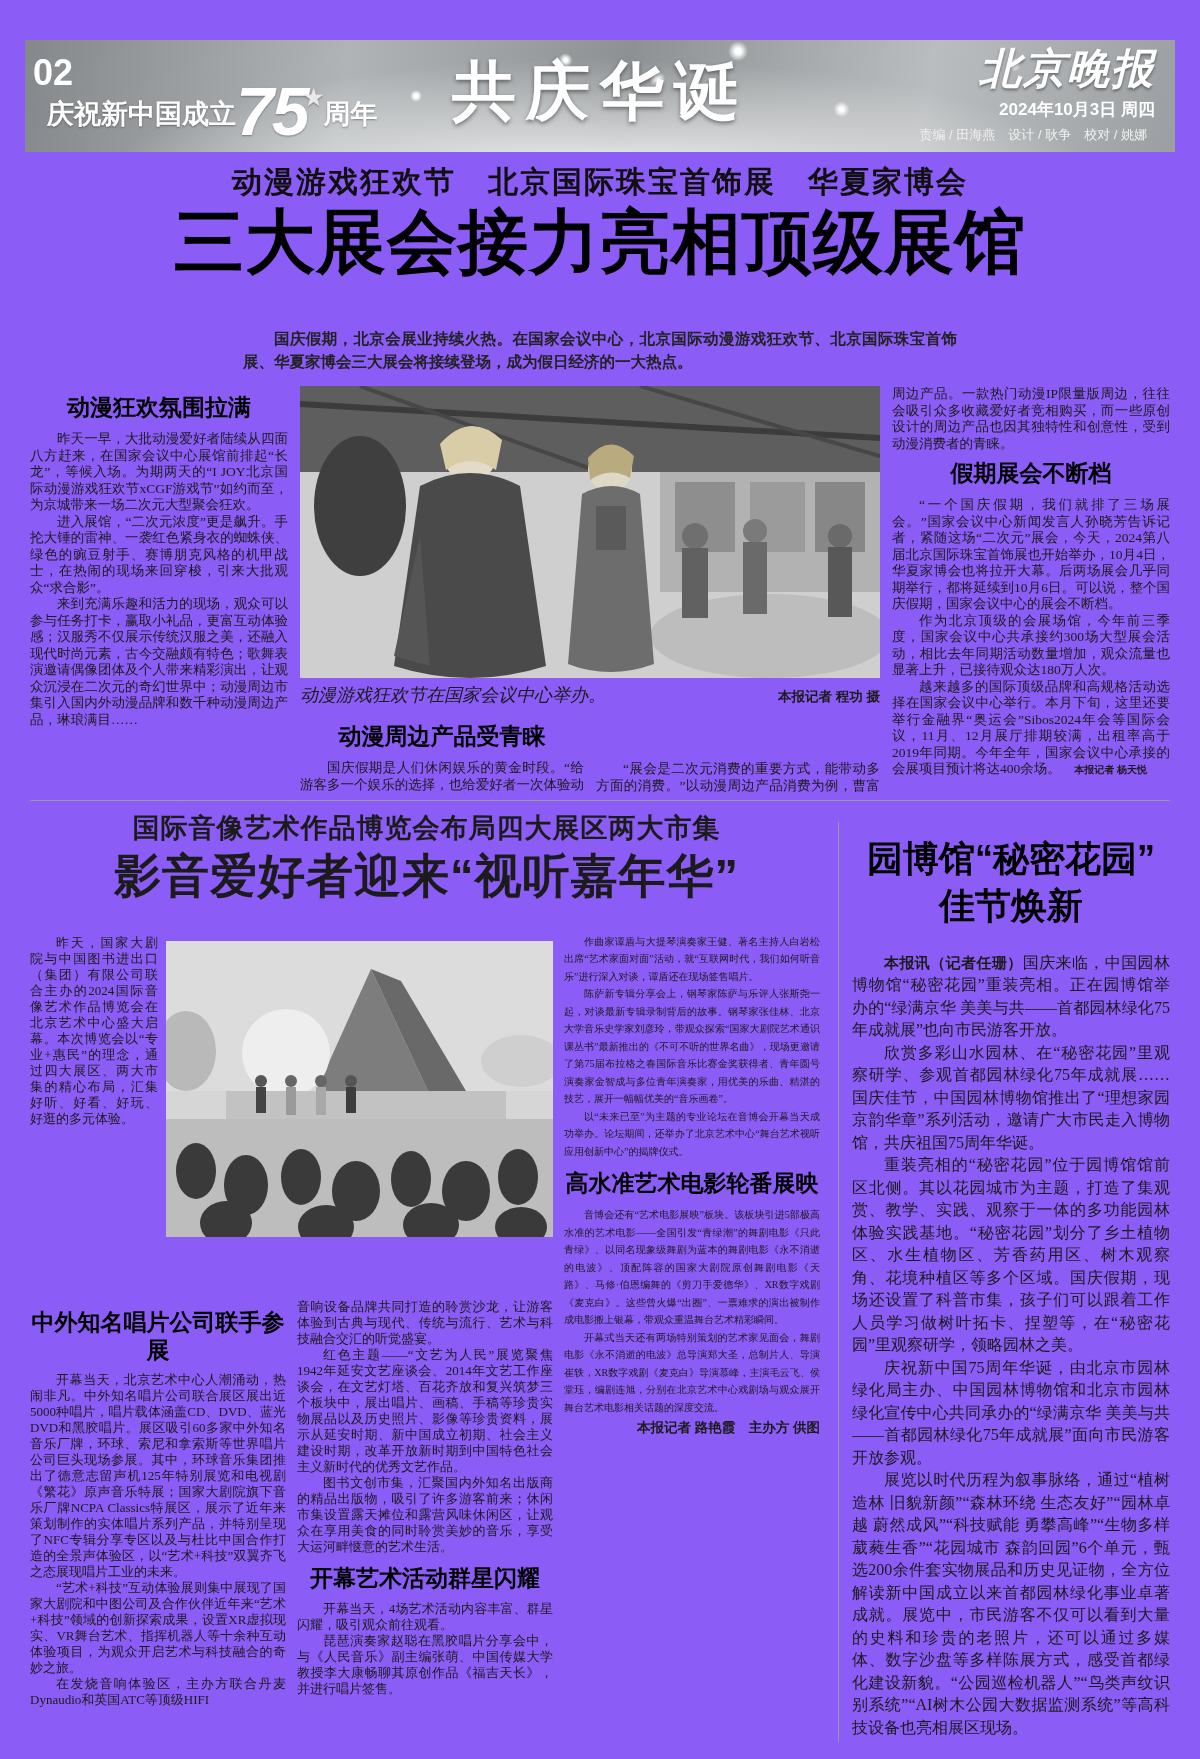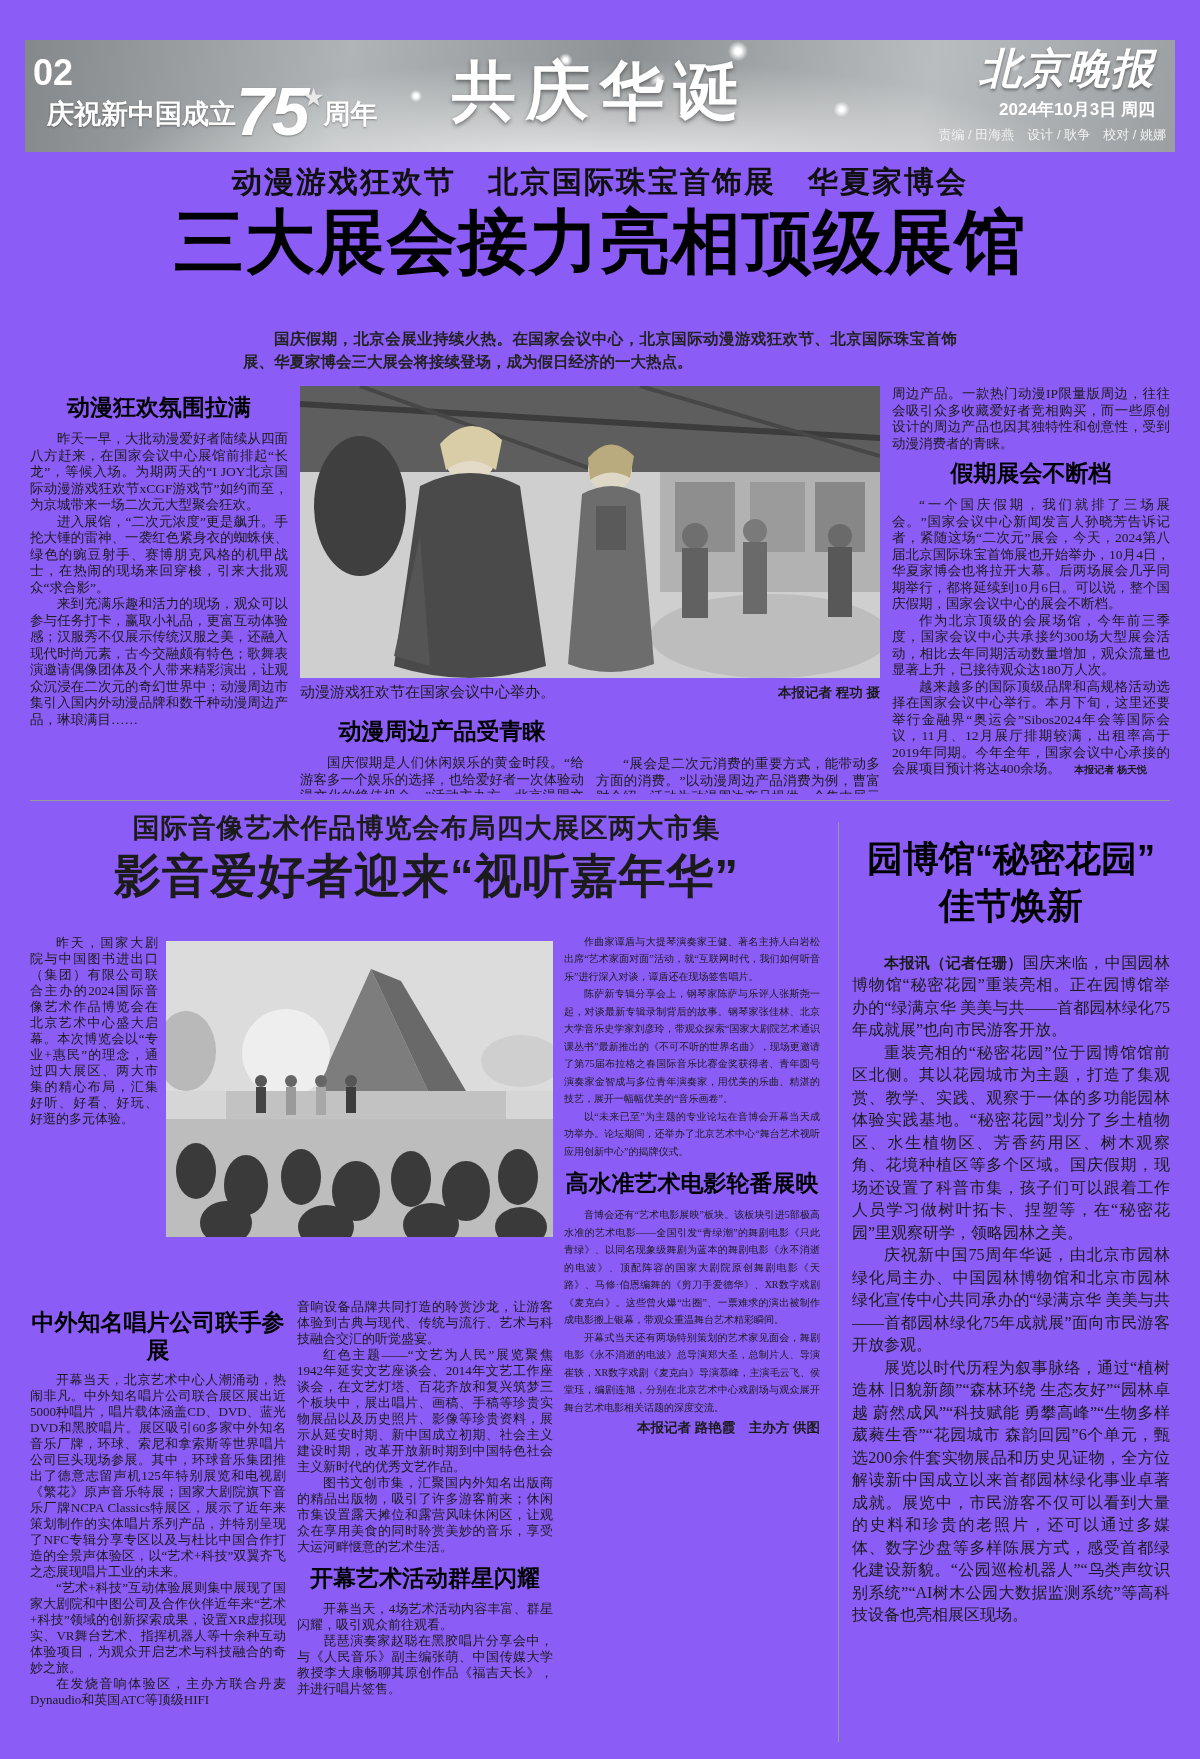--- a/index.html
+++ b/index.html
@@ -20,38 +20,38 @@
   .anniv{position:absolute;left:22px;bottom:2px;font:700 27px "Liberation Sans",sans-serif;
          text-shadow:0 1px 2px rgba(0,0,0,.35);white-space:nowrap;}
   .anniv .n75{font-size:68px;font-style:italic;vertical-align:-12px;letter-spacing:-2px;}
   .anniv .star{font-size:22px;vertical-align:18px;color:#e9e9e9;margin-left:-4px;}
   .btitle{position:absolute;left:50%;top:46%;transform:translate(-50%,-50%);
           font:900 64px/1 "Liberation Serif",serif;letter-spacing:10px;white-space:nowrap;
           text-shadow:0 2px 4px rgba(0,0,0,.45);}
   .masthead{position:absolute;right:20px;top:8px;font:italic 900 42px/1 "Liberation Serif",serif;
             letter-spacing:2px;text-shadow:0 2px 3px rgba(0,0,0,.4);}
   .bdate{position:absolute;right:20px;top:58px;font:700 17px "Liberation Sans",sans-serif;}
-  .bcredits{position:absolute;right:9px;top:86px;font:400 13px "Liberation Sans",sans-serif;color:#f1f1f1;text-align:center;}
+  .bcredits{position:absolute;right:28px;top:86px;font:400 13px "Liberation Sans",sans-serif;color:#f1f1f1;text-align:center;}
   
   .kicker{ text-align:center;font:700 30px/1.3 "Liberation Sans",sans-serif;color:#101010;letter-spacing:2px;}
   .headline1{text-align:center;font:900 70px/1.08 "Liberation Sans",sans-serif;color:#000;letter-spacing:1px;margin-top:4px;}
   .deck{width:714px;margin:12px auto 0;font:700 15.5px/23px "Liberation Serif",serif;color:#222;
         text-align:justify;text-indent:2em;}
   h3.sec{text-align:center;font:700 23px/1.2 "Liberation Sans",sans-serif;color:#000;margin:8px 0 9px;}
   p.b{font-size:13.5px;line-height:16.5px;text-align:justify;text-indent:2em;margin:0;}
   p.b.cont{text-indent:0;}
   .byl{font-family:"Liberation Sans",sans-serif;font-weight:700;font-size:10px;}
   .byline-line{text-align:right;font:700 13.5px/20px "Liberation Sans",sans-serif;margin-top:2px;}
   
   .a1{position:absolute;left:30px;top:162px;width:1140px;height:632px;overflow:hidden;}
   .cols1{display:flex;gap:12px;margin-top:13px;}
   .colL{width:258px;} .colC{width:580px;} .colR{width:278px;}
   .photo1{width:580px;height:292px;background:#bbb;overflow:hidden;}
   .cap1{display:flex;justify-content:space-between;align-items:baseline;margin:5px 0 8px;}
-  .capTxt{font-size:15px;}
+  .capTxt{font-style:italic;font-size:18px;}
   .capCredit{font:700 13.5px "Liberation Sans",sans-serif;}
   .subcols{display:flex;gap:12px;}
   .subA,.subB{width:284px;}
   .subB{padding-top:46px;}
   
   .hr1{position:absolute;left:30px;top:800px;width:1140px;border-top:1px solid #9a9a9a;}
   .vdiv{position:absolute;left:838px;top:822px;height:920px;border-left:1px solid #9a9a9a;}
   
   .a2{position:absolute;left:30px;top:812px;width:793px;height:938px;overflow:hidden;}
   .kicker2{text-align:center;font:700 27px/1.25 "Liberation Sans",sans-serif;letter-spacing:1px;}
@@ -236,18 +236,19 @@
       </div>
     </div>
   </section>
 
   <aside class="a3">
     <h2>
       <span>园博馆“秘密花园”</span><br>
       <span>佳节焕新</span>
     </h2>
     <p class="lead"><b>本报讯（记者任珊）</b><span>国庆来临，中国园林博物馆“秘密花园”重装亮相。正在园博馆举办的“绿满京华 美美与共——首都园林绿化75年成就展”也向市民游客开放。</span></p>
+    <p>欣赏多彩山水园林、在“秘密花园”里观察研学、参观首都园林绿化75年成就展……国庆佳节，中国园林博物馆推出了“理想家园 京韵华章”系列活动，邀请广大市民走入博物馆，共庆祖国75周年华诞。</p>
     <p>重装亮相的“秘密花园”位于园博馆馆前区北侧。其以花园城市为主题，打造了集观赏、教学、实践、观察于一体的多功能园林体验实践基地。“秘密花园”划分了乡土植物区、水生植物区、芳香药用区、树木观察角、花境种植区等多个区域。国庆假期，现场还设置了科普市集，孩子们可以跟着工作人员学习做树叶拓卡、捏塑等，在“秘密花园”里观察研学，领略园林之美。</p>
     <p>庆祝新中国75周年华诞，由北京市园林绿化局主办、中国园林博物馆和北京市园林绿化宣传中心共同承办的“绿满京华 美美与共——首都园林绿化75年成就展”面向市民游客开放参观。</p>
     <p>展览以时代历程为叙事脉络，通过“植树造林 旧貌新颜”“森林环绕 生态友好”“园林卓越 蔚然成风”“科技赋能 勇攀高峰”“生物多样 葳蕤生香”“花园城市 森韵回园”6个单元，甄选200余件套实物展品和历史见证物，全方位解读新中国成立以来首都园林绿化事业卓著成就。展览中，市民游客不仅可以看到大量的史料和珍贵的老照片，还可以通过多媒体、数字沙盘等多样陈展方式，感受首都绿化建设新貌。“公园巡检机器人”“鸟类声纹识别系统”“AI树木公园大数据监测系统”等高科技设备也亮相展区现场。</p>
   </aside>
 
 </div>
 
 </body></html>

